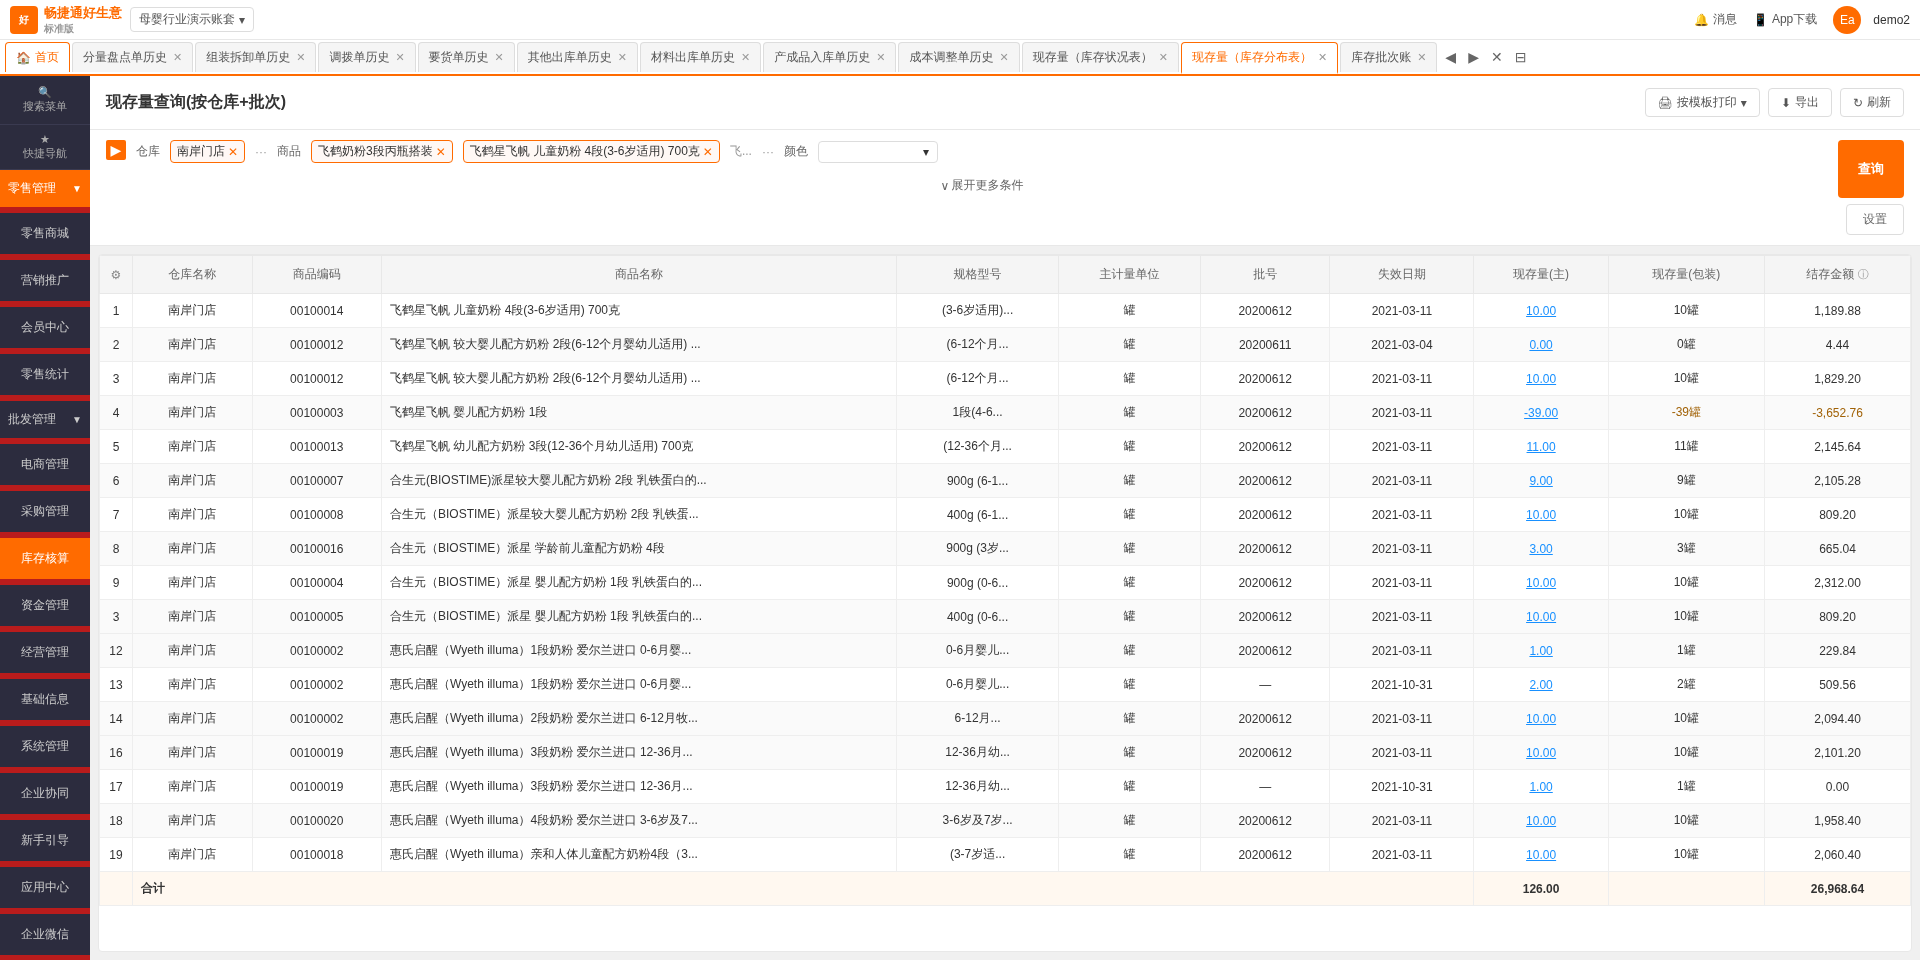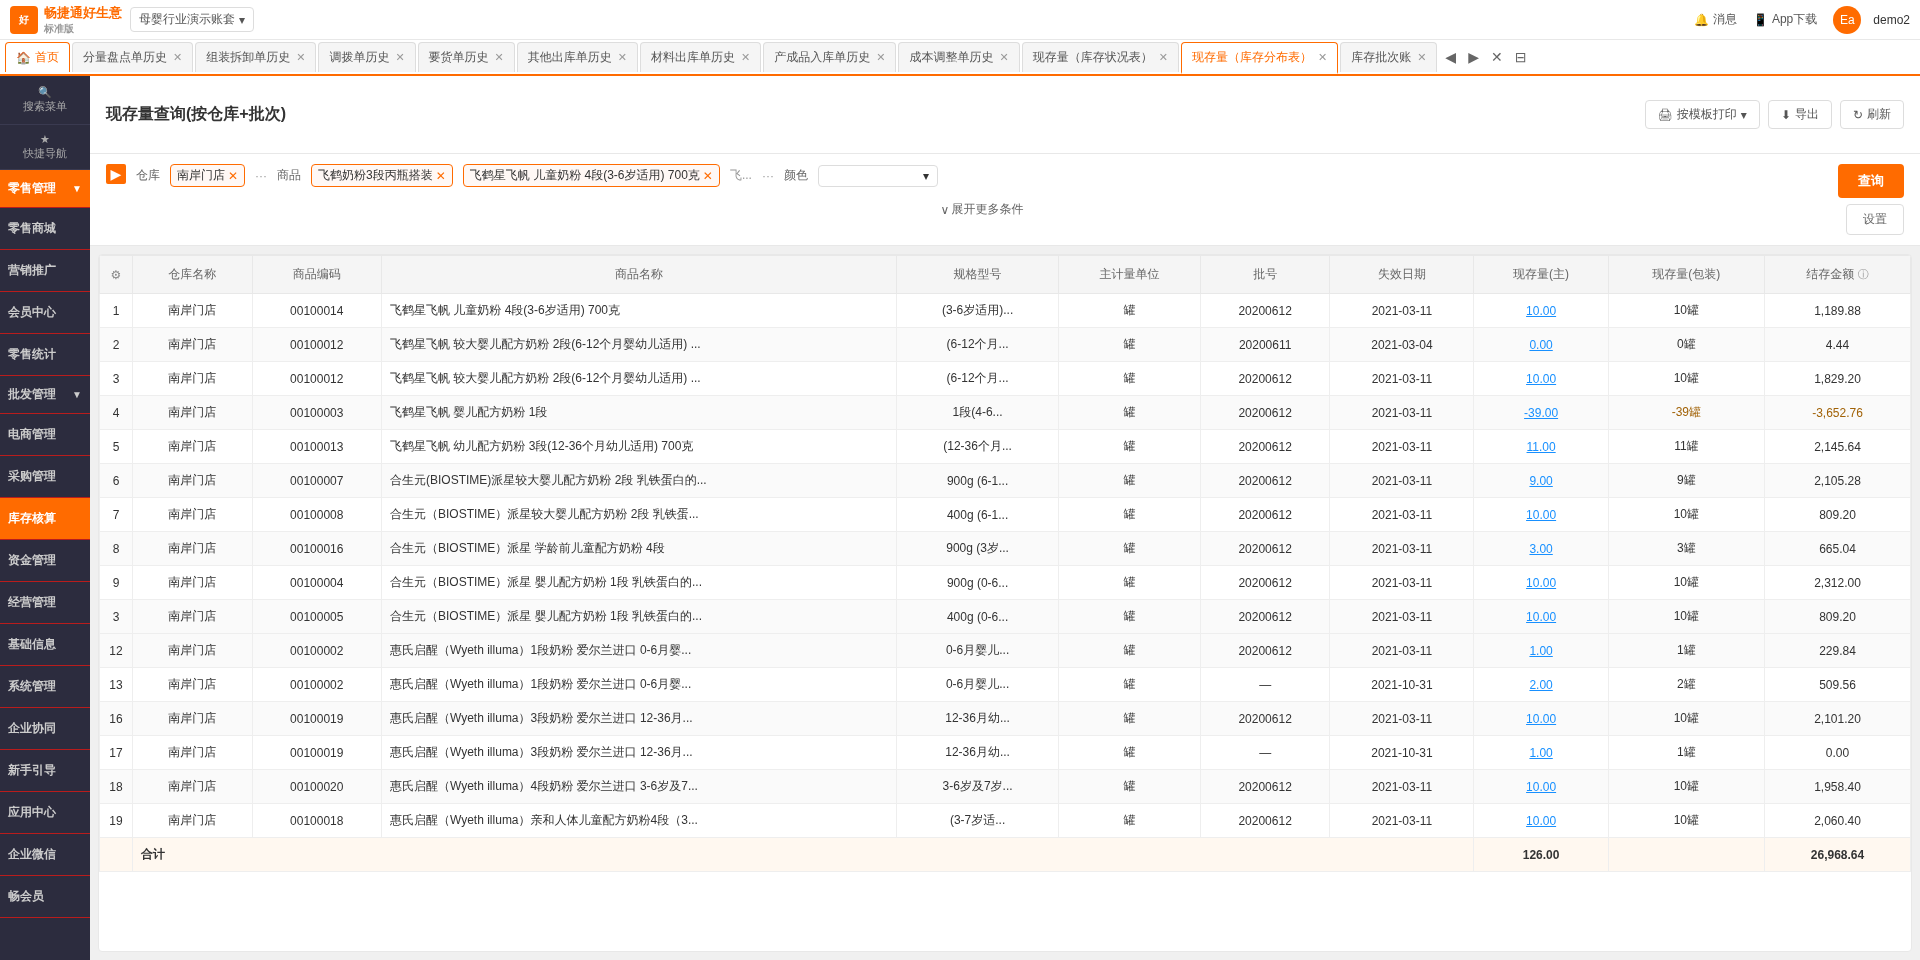--- a/index.html
+++ b/index.html
@@ -22,42 +22,42 @@
     .tab-item .close { color: #999; margin-left: 2px; font-size: 11px; }
     .tab-nav-btn { padding: 4px 6px; cursor: pointer; color: #666; font-size: 14px; }
 
     
     .main-layout { display: flex; flex: 1; overflow: hidden; }
 
     
     .sidebar { width: 90px; background: #2c2c3e; color: #ccc; display: flex; flex-direction: column; flex-shrink: 0; }
     .search-menu { padding: 10px 8px; text-align: center; font-size: 11px; color: #aaa; border-bottom: 1px solid #3a3a50; cursor: pointer; }
     .quick-nav { padding: 8px; text-align: center; font-size: 11px; color: #aaa; border-bottom: 1px solid #3a3a50; cursor: pointer; }
-    .sidebar-item { padding: 12px 8px; font-size: 12px; color: #ccc; cursor: pointer; border-bottom: 1px solid #b91c1c; font-weight: bold; }
+    .sidebar-item { padding: 12px 8px; text-align: center; font-size: 12px; color: #ccc; cursor: pointer; border-bottom: 6px solid #b91c1c; }
     .sidebar-item.active { background: #ff6b00; color: #fff; }
 
     
     .content-area { flex: 1; display: flex; flex-direction: column; overflow: hidden; background: #f0f0f0; }
 
     
-    .page-header { background: #fff; padding: 24px 16px; display: flex; align-items: center; justify-content: space-between; border-bottom: 1px solid #e8e8e8; flex-shrink: 0; }
+    .page-header { background: #fff; padding: 12px 16px; display: flex; align-items: center; justify-content: space-between; border-bottom: 1px solid #e8e8e8; flex-shrink: 0; }
     .page-title { font-size: 16px; font-weight: bold; color: #333; }
     .page-header-actions { display: flex; align-items: center; gap: 8px; }
     .btn-print { display: flex; align-items: center; gap: 4px; padding: 5px 12px; border: 1px solid #ddd; border-radius: 4px; cursor: pointer; color: #555; background: #fff; font-size: 12px; }
     .btn-export { display: flex; align-items: center; gap: 4px; padding: 5px 12px; border: 1px solid #ddd; border-radius: 4px; cursor: pointer; color: #555; background: #fff; font-size: 12px; }
     .btn-refresh { display: flex; align-items: center; gap: 4px; padding: 5px 12px; border: 1px solid #ddd; border-radius: 4px; cursor: pointer; color: #555; background: #fff; font-size: 12px; }
 
     
     .filter-area { background: #fff; padding: 10px 16px; border-bottom: 1px solid #e8e8e8; flex-shrink: 0; }
     .filter-row { display: flex; align-items: center; gap: 10px; flex-wrap: wrap; }
     .filter-label { color: #666; font-size: 12px; white-space: nowrap; }
     .filter-tag-group { display: flex; align-items: center; gap: 4px; border: 1px solid #ff6b00; border-radius: 4px; padding: 2px 6px; background: #fff8f5; }
     .filter-tag { display: flex; align-items: center; gap: 3px; font-size: 12px; color: #333; }
     .filter-tag .close { color: #ff6b00; cursor: pointer; }
-    .btn-query { background: #ff6b00; color: #fff; border: none; border-radius: 4px; padding: 8px 20px; cursor: pointer; font-size: 13px; font-weight: bold; }
+    .btn-query { background: #ff6b00; color: #fff; border: none; border-radius: 4px; padding: 20px 20px; cursor: pointer; font-size: 13px; font-weight: bold; }
     .btn-setting { background: #fff; color: #666; border: 1px solid #ddd; border-radius: 4px; padding: 6px 16px; cursor: pointer; font-size: 12px; }
     .filter-expand-btn { color: #666; font-size: 12px; cursor: pointer; display: flex; align-items: center; gap: 2px; justify-content: center; margin-top: 6px; }
 
     
     .table-container { flex: 1; overflow: auto; padding: 0; background: #fff; margin: 8px; border: 1px solid #e8e8e8; border-radius: 4px; }
     table { width: 100%; border-collapse: collapse; font-size: 12px; }
     thead tr { background: #f5f5f5; }
     th { padding: 10px 8px; text-align: center; border: 1px solid #e8e8e8; font-weight: normal; color: #666; white-space: nowrap; }
     td { padding: 8px; text-align: center; border: 1px solid #eee; color: #333; }
     .row-even td { background: #fafafa; }
@@ -480,20 +480,33 @@
     <td class="text-left" style="max-width:280px;overflow:hidden;text-overflow:ellipsis;white-space:nowrap;">惠氏启醒（Wyeth illuma）1段奶粉 爱尔兰进口 0-6月婴...</td>
     <td>0-6月婴儿...</td>
     <td>罐</td>
     <td>—</td>
     <td>2021-10-31</td>
     <td class="text-underline">2.00</td>
     <td class="">2罐</td>
     <td class="">509.56</td>
   </tr>
             <tr class="row-even">
+    <td>14</td>
+    <td>南岸门店</td>
+    <td>00100002</td>
+    <td class="text-left" style="max-width:280px;overflow:hidden;text-overflow:ellipsis;white-space:nowrap;">惠氏启醒（Wyeth illuma）2段奶粉 爱尔兰进口 6-12月牧...</td>
+    <td>6-12月...</td>
+    <td>罐</td>
+    <td>20200612</td>
+    <td>2021-03-11</td>
+    <td class="text-underline">10.00</td>
+    <td class="">10罐</td>
+    <td class="">2,094.40</td>
+  </tr>
+            <tr class="row-even">
     <td>16</td>
     <td>南岸门店</td>
     <td>00100019</td>
     <td class="text-left" style="max-width:280px;overflow:hidden;text-overflow:ellipsis;white-space:nowrap;">惠氏启醒（Wyeth illuma）3段奶粉 爱尔兰进口 12-36月...</td>
     <td>12-36月幼...</td>
     <td>罐</td>
     <td>20200612</td>
     <td>2021-03-11</td>
     <td class="text-underline">10.00</td>
     <td class="">10罐</td>

